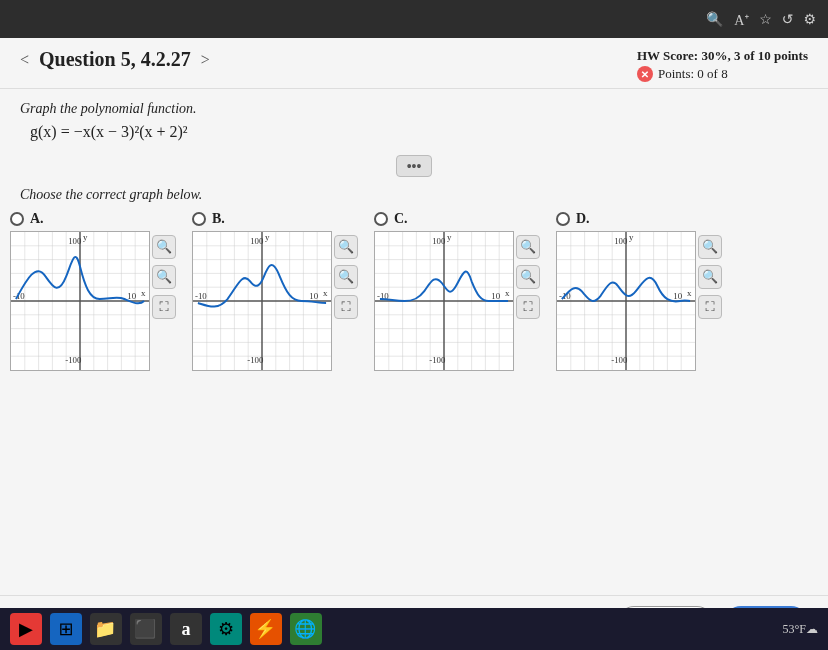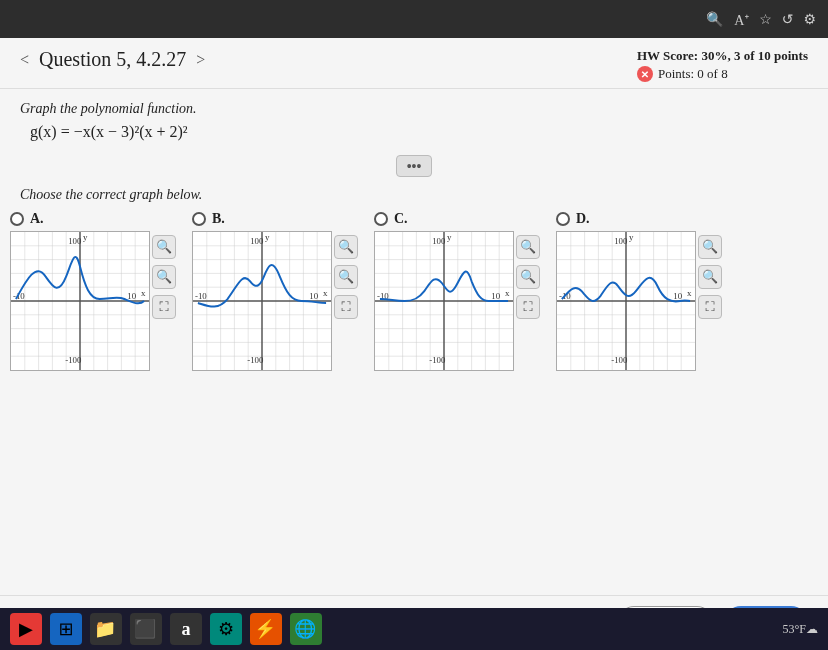--- a/index.html
+++ b/index.html
@@ -57,21 +57,21 @@
       align-items: center;
       gap: 10px;
     }
     .nav-arrow {
       font-size: 16px;
       color: #555;
       cursor: pointer;
     }
     .question-title {
       font-size: 20px;
-      font-weight: normal;
+      font-weight: bold;
       color: #222;
     }
 
     .hw-score {
       font-size: 13px;
       color: #222;
     }
     .hw-score .score-line {
       font-weight: bold;
     }

